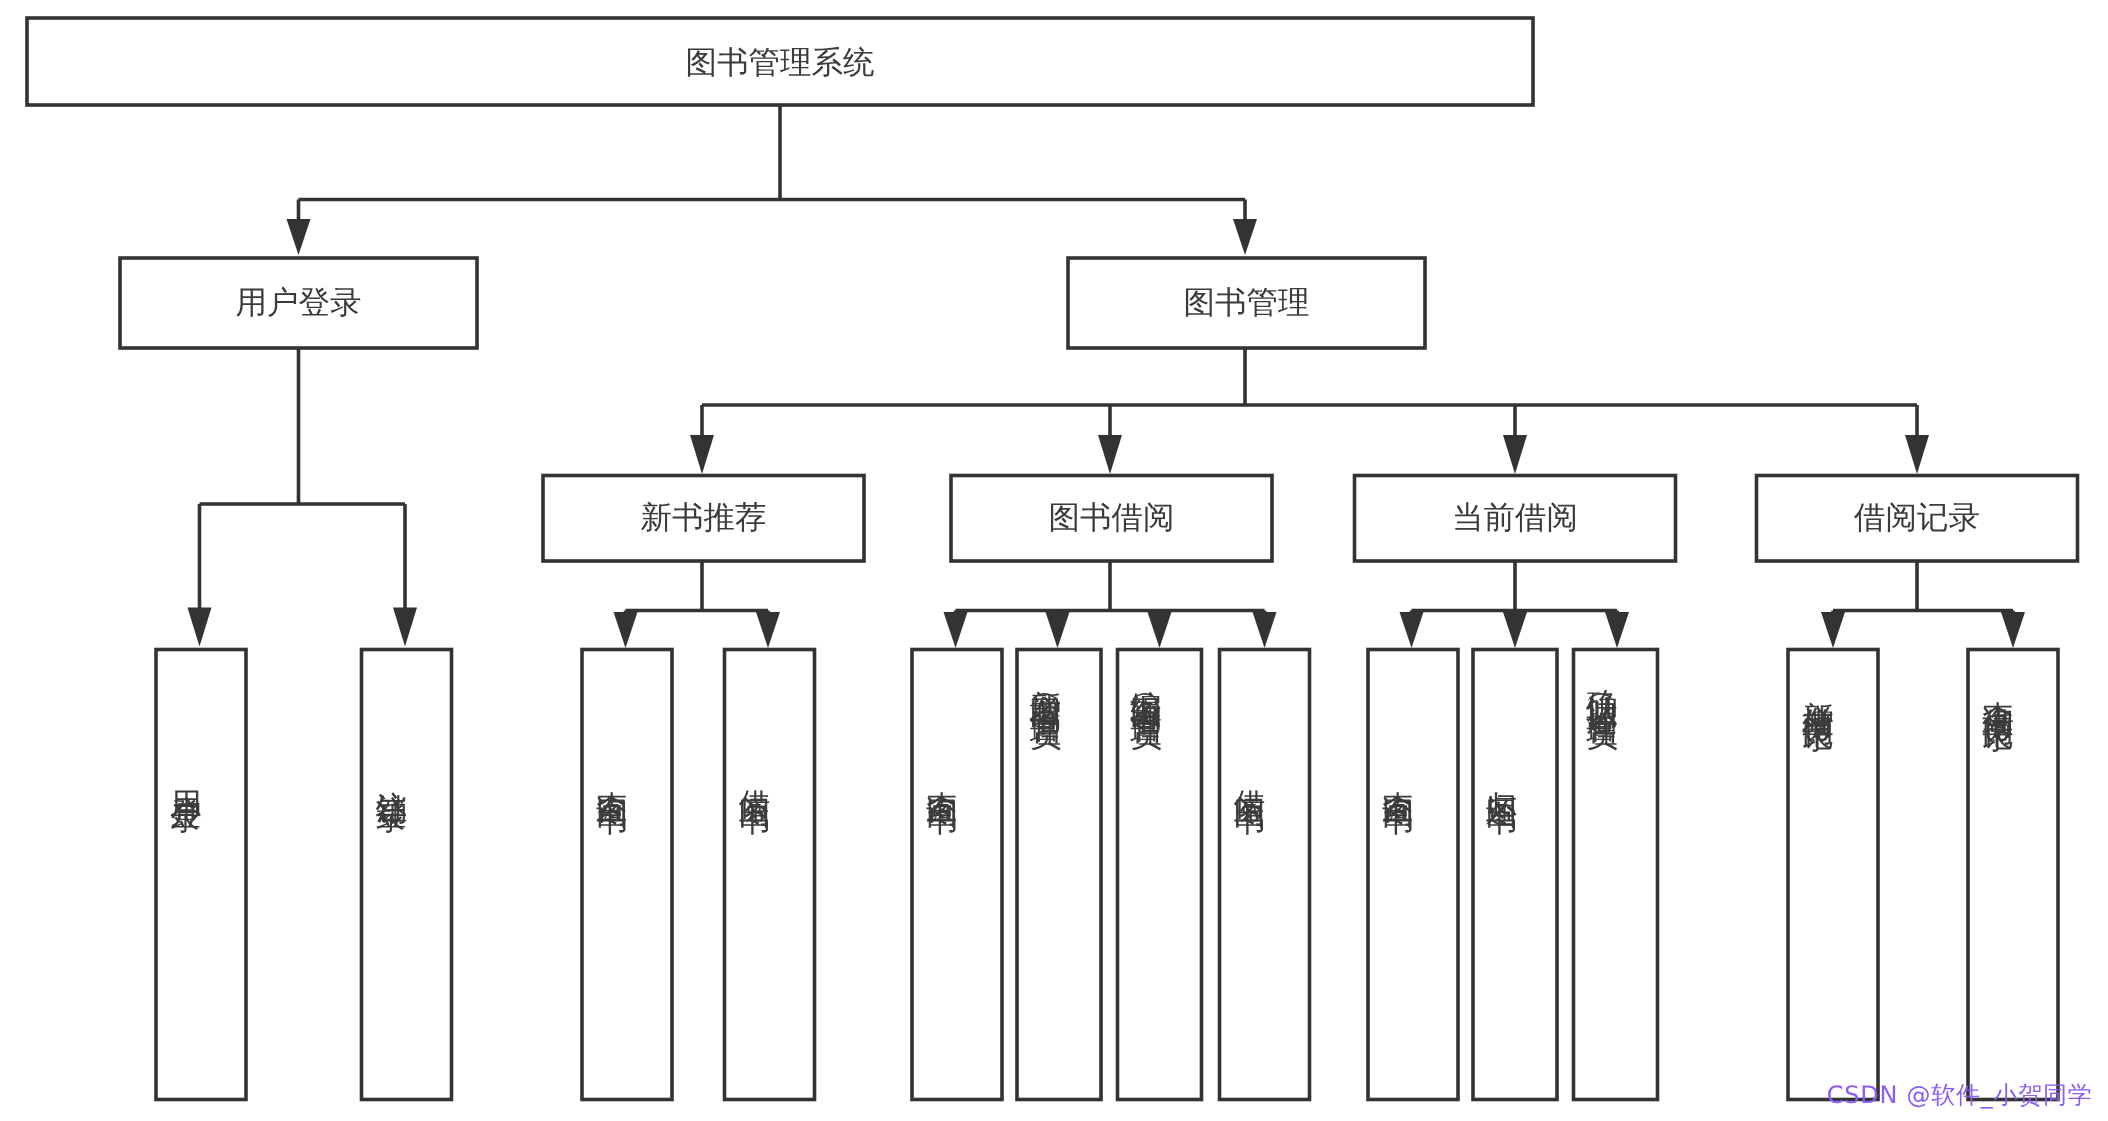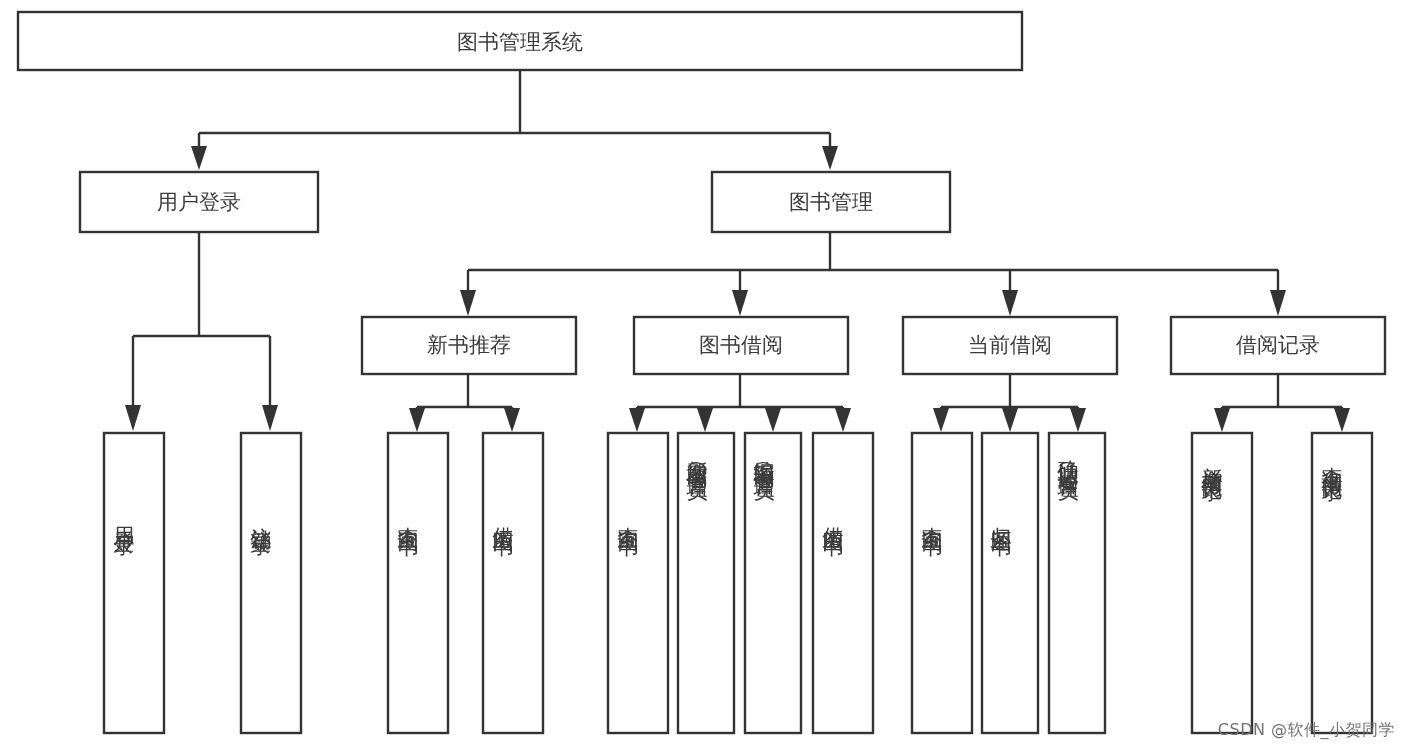--- a/index.html
+++ b/index.html
@@ -59,21 +59,21 @@
     font-size: 21px;
     line-height: 1.0;
     letter-spacing: 3px;
     white-space: nowrap;
     pointer-events: none;
   }
   .watermark {
     position: absolute;
     right: 10px;
     bottom: 6px;
-    color: #737373;
+    color: #8b5cf6;
     font-family: "DejaVu Sans", "Liberation Sans", sans-serif;
     font-size: 16px;
     letter-spacing: 0.5px;
     white-space: nowrap;
   }
 </style>
 </head>
 <body>
 
 <div id="diagram-root">

